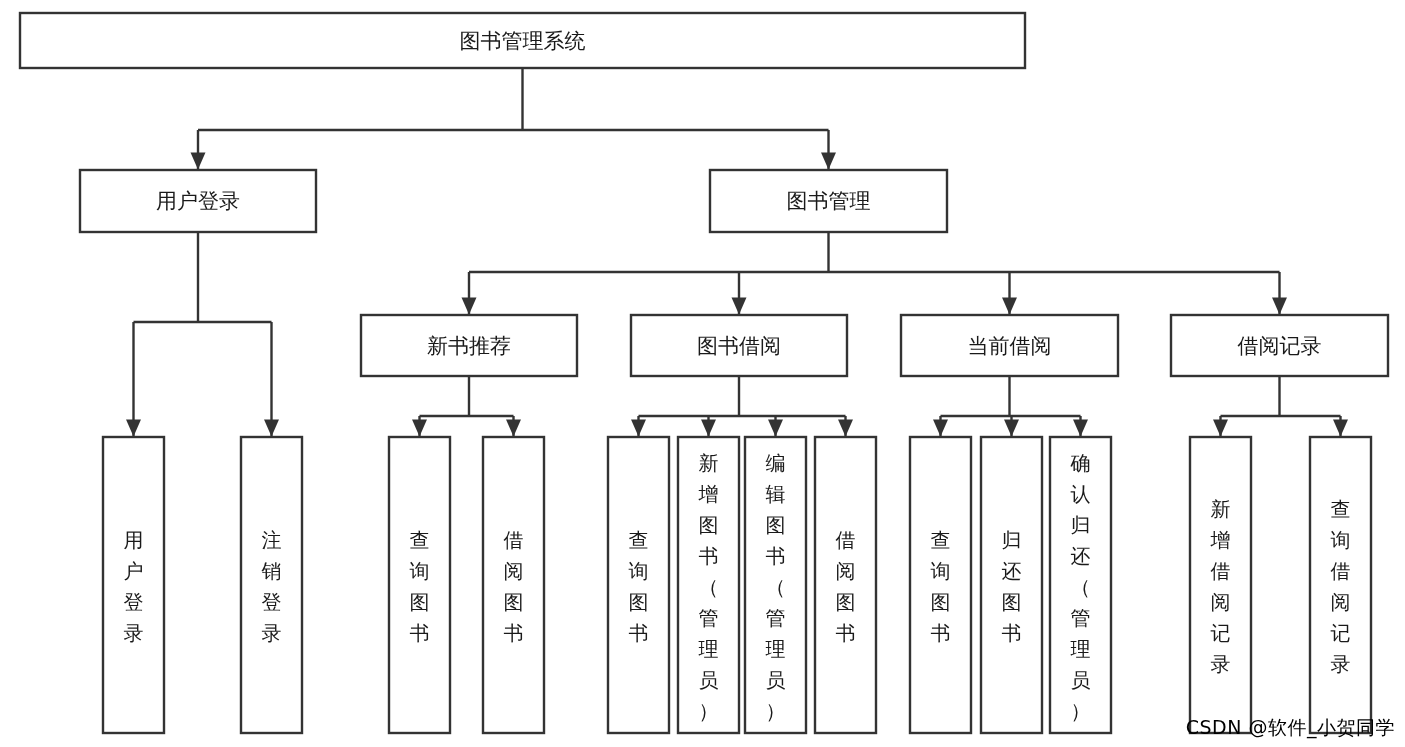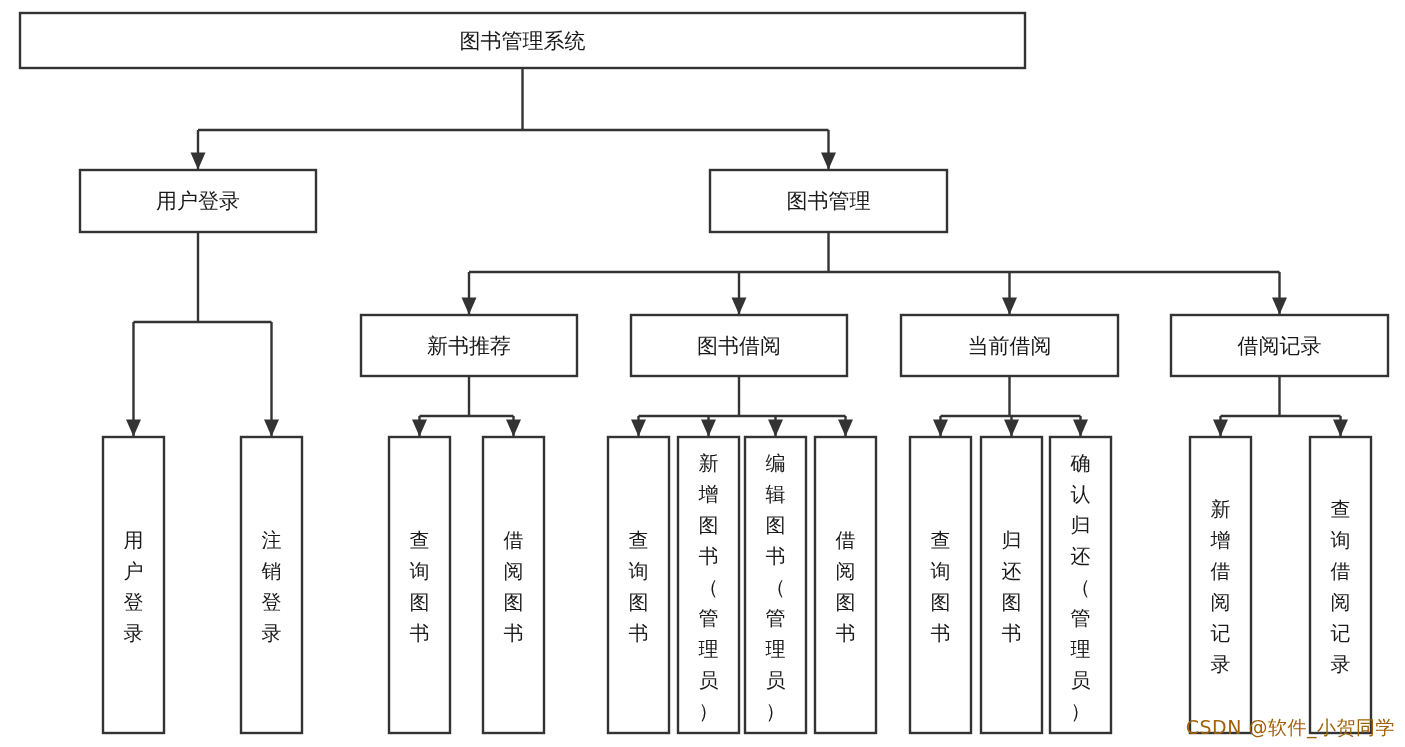--- a/index.html
+++ b/index.html
@@ -53,21 +53,21 @@
     font-family: "DejaVu Sans", "Liberation Sans", sans-serif;
     font-size: 20px;
     text-anchor: middle;
   }
   .watermark {
     position: absolute;
     right: 10px;
     bottom: 6px;
     font-family: "DejaVu Sans", "Liberation Sans", sans-serif;
     font-size: 19px;
-    color: #a16207;
+    color: #000000;
     letter-spacing: 0.5px;
     white-space: nowrap;
     pointer-events: none;
   }
 </style>
 </head>
 <body>
 
 <div id="canvas-wrap">
   <svg class="diagram" viewBox="0 0 1405 747">

